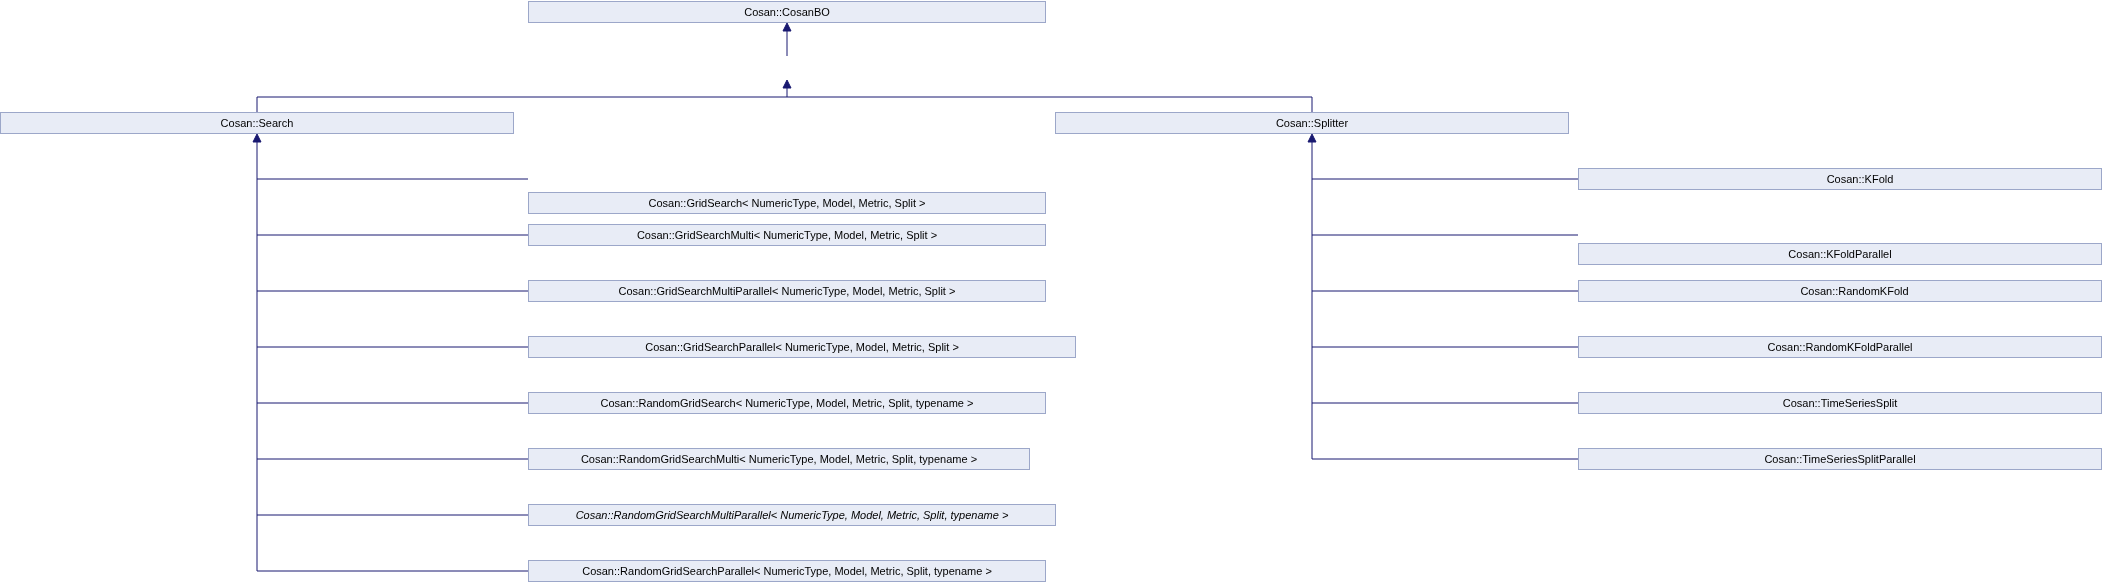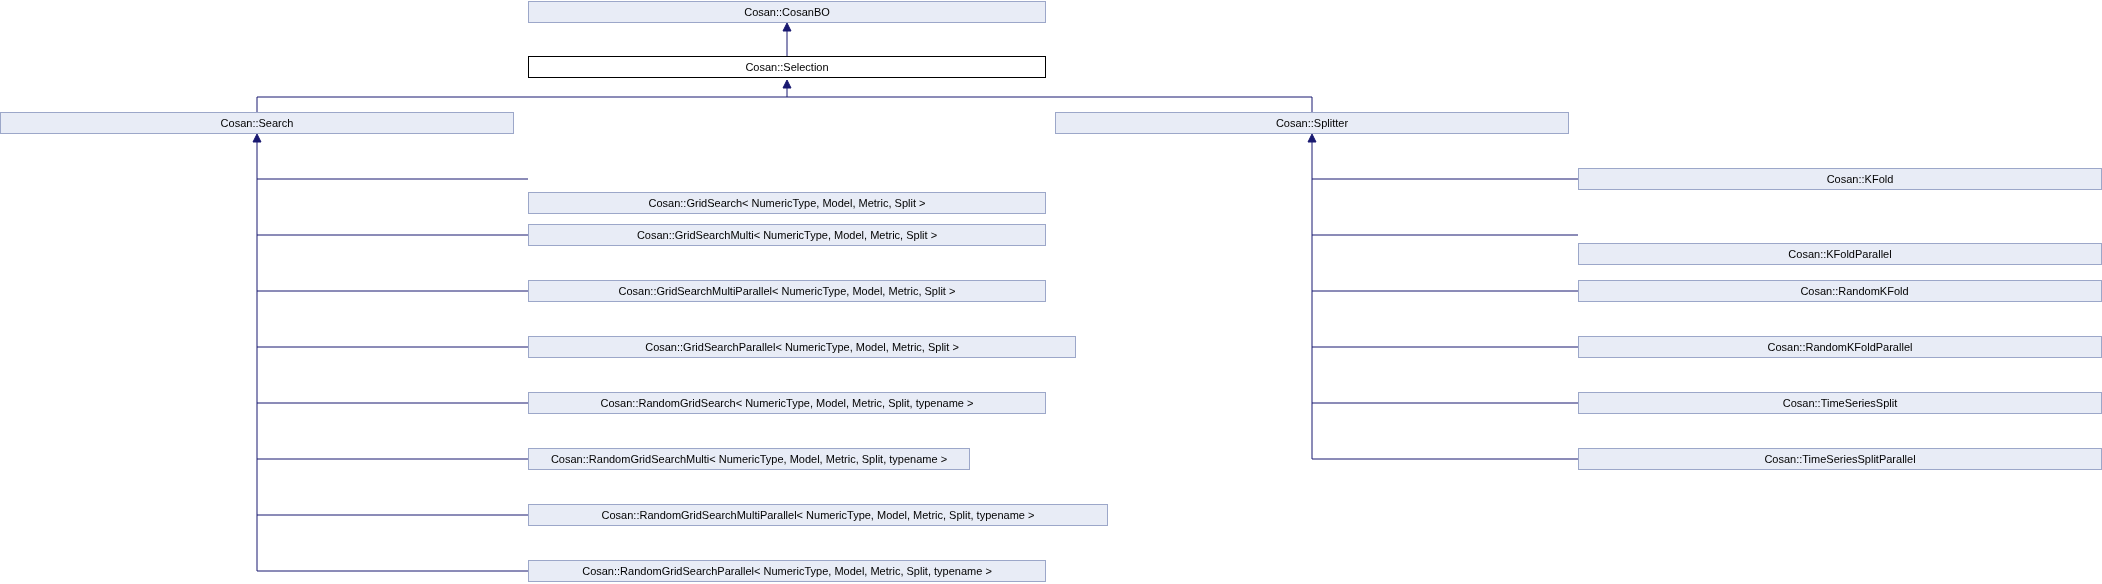--- a/index.html
+++ b/index.html
@@ -42,22 +42,22 @@
   .n-root      { left:528px;  top:1px;   width:518px; }
   .n-selection { left:528px;  top:56px;  width:518px; }
   .n-search    { left:0px;    top:112px; width:514px; }
   .n-splitter  { left:1055px; top:112px; width:514px; }
 
   .n-sc0 { left:528px; top:168px; width:518px;margin-top:24px; }
   .n-sc1 { left:528px; top:224px; width:518px; }
   .n-sc2 { left:528px; top:280px; width:518px; }
   .n-sc3 { left:528px; top:336px; width:548px; }
   .n-sc4 { left:528px; top:392px; width:518px; }
-  .n-sc5 { left:528px; top:448px; width:442px; }
-  .n-sc6 { left:528px; top:504px; width:580px; }
+  .n-sc5 { left:528px; top:448px; width:502px; }
+  .n-sc6 { left:528px; top:504px; width:528px;font-style:italic; }
   .n-sc7 { left:528px; top:560px; width:518px; }
 
   .n-sp0 { left:1578px; top:168px; width:524px;padding-left:40px; }
   .n-sp1 { left:1578px; top:224px; width:524px;margin-top:19px; }
   .n-sp2 { left:1578px; top:280px; width:524px;padding-left:29px; }
   .n-sp3 { left:1578px; top:336px; width:524px; }
   .n-sp4 { left:1578px; top:392px; width:524px; }
   .n-sp5 { left:1578px; top:448px; width:524px; }
 </style>
 </head>
@@ -91,21 +91,20 @@
     <line x1="1312" y1="141" x2="1312" y2="459"></line>
     <line x1="1312" y1="179" x2="1578" y2="179"></line>
     <line x1="1312" y1="235" x2="1578" y2="235"></line>
     <line x1="1312" y1="291" x2="1578" y2="291"></line>
     <line x1="1312" y1="347" x2="1578" y2="347"></line>
     <line x1="1312" y1="403" x2="1578" y2="403"></line>
     <line x1="1312" y1="459" x2="1578" y2="459"></line>
   </svg>
 
   <div class="node n-root">Cosan::CosanBO</div>
-  <div class="node current n-selection">Cosan::Selection</div>
   <div class="node n-search">Cosan::Search</div>
   <div class="node n-splitter">Cosan::Splitter</div>
 
   <div class="node n-sc0">Cosan::GridSearch&lt; NumericType, Model, Metric, Split &gt;</div>
   <div class="node n-sc1">Cosan::GridSearchMulti&lt; NumericType, Model, Metric, Split &gt;</div>
   <div class="node n-sc2">Cosan::GridSearchMultiParallel&lt; NumericType, Model, Metric, Split &gt;</div>
   <div class="node n-sc3">Cosan::GridSearchParallel&lt; NumericType, Model, Metric, Split &gt;</div>
   <div class="node n-sc4">Cosan::RandomGridSearch&lt; NumericType, Model, Metric, Split, typename &gt;</div>
   <div class="node n-sc5">Cosan::RandomGridSearchMulti&lt; NumericType, Model, Metric, Split, typename &gt;</div>
   <div class="node n-sc6">Cosan::RandomGridSearchMultiParallel&lt; NumericType, Model, Metric, Split, typename &gt;</div>

